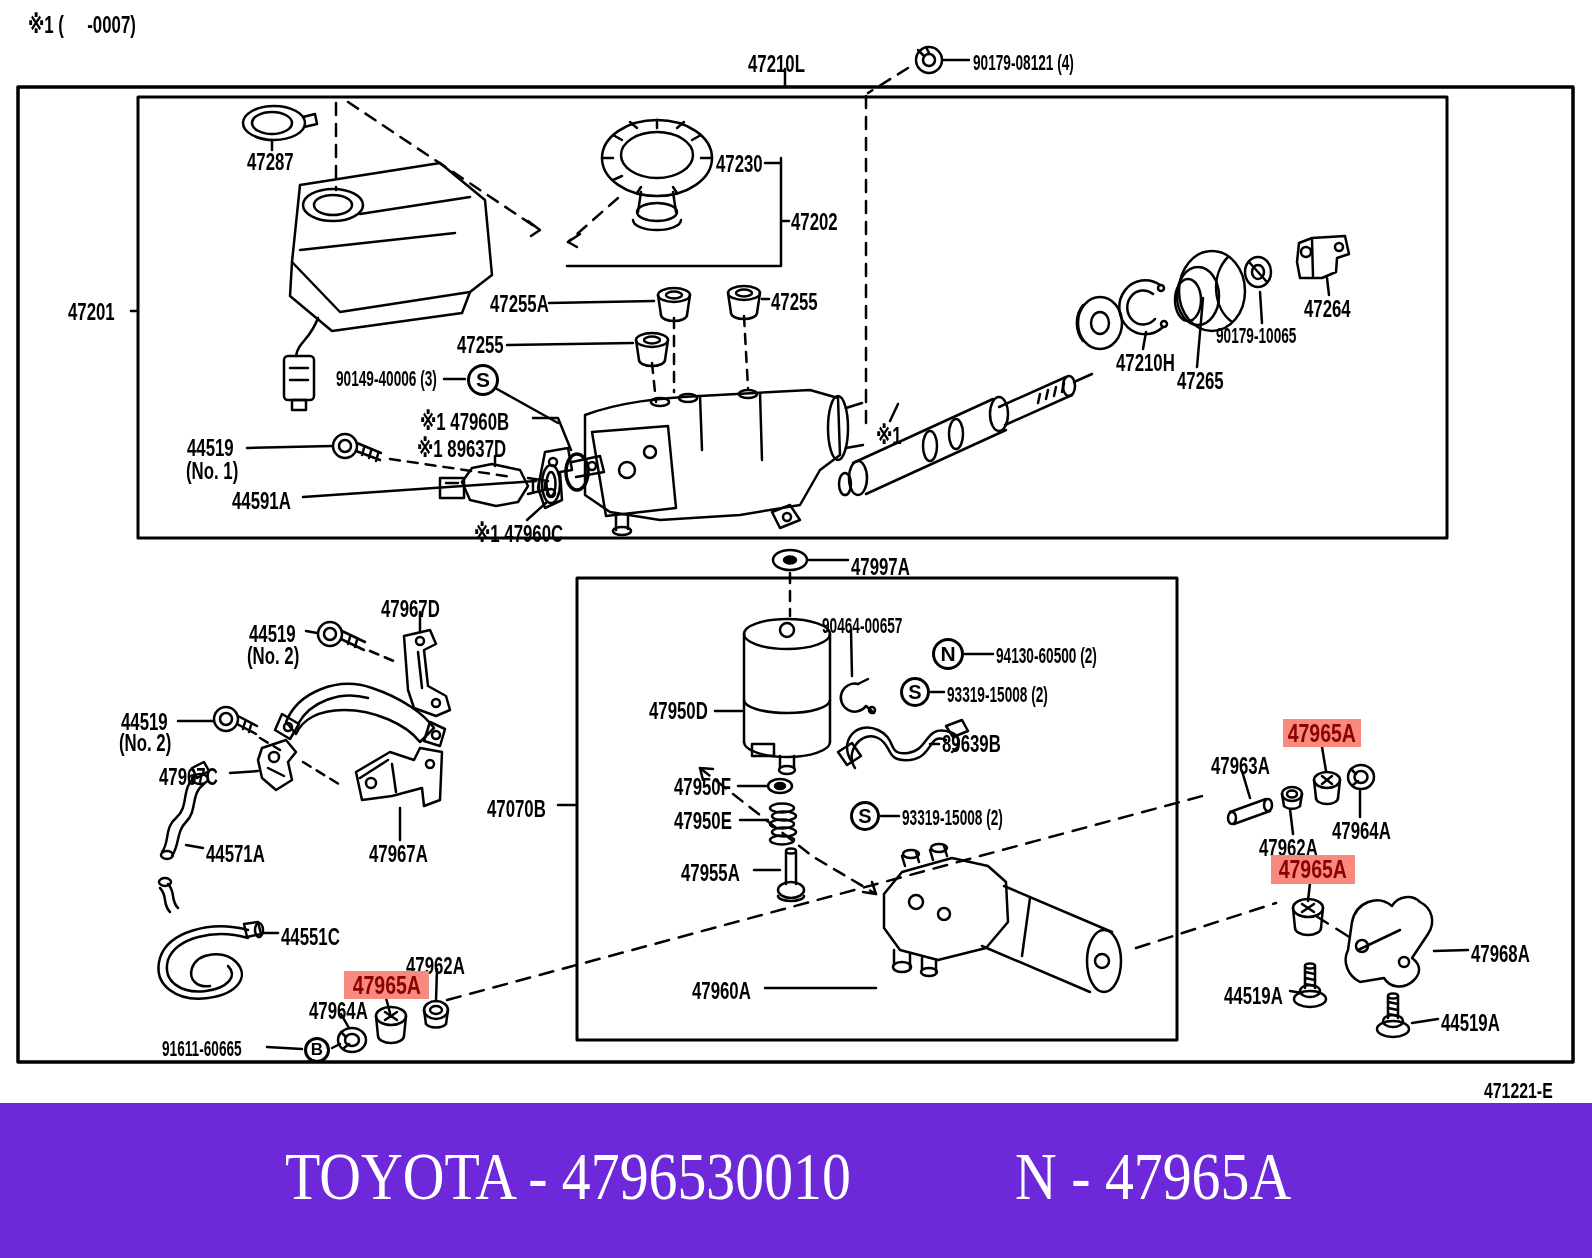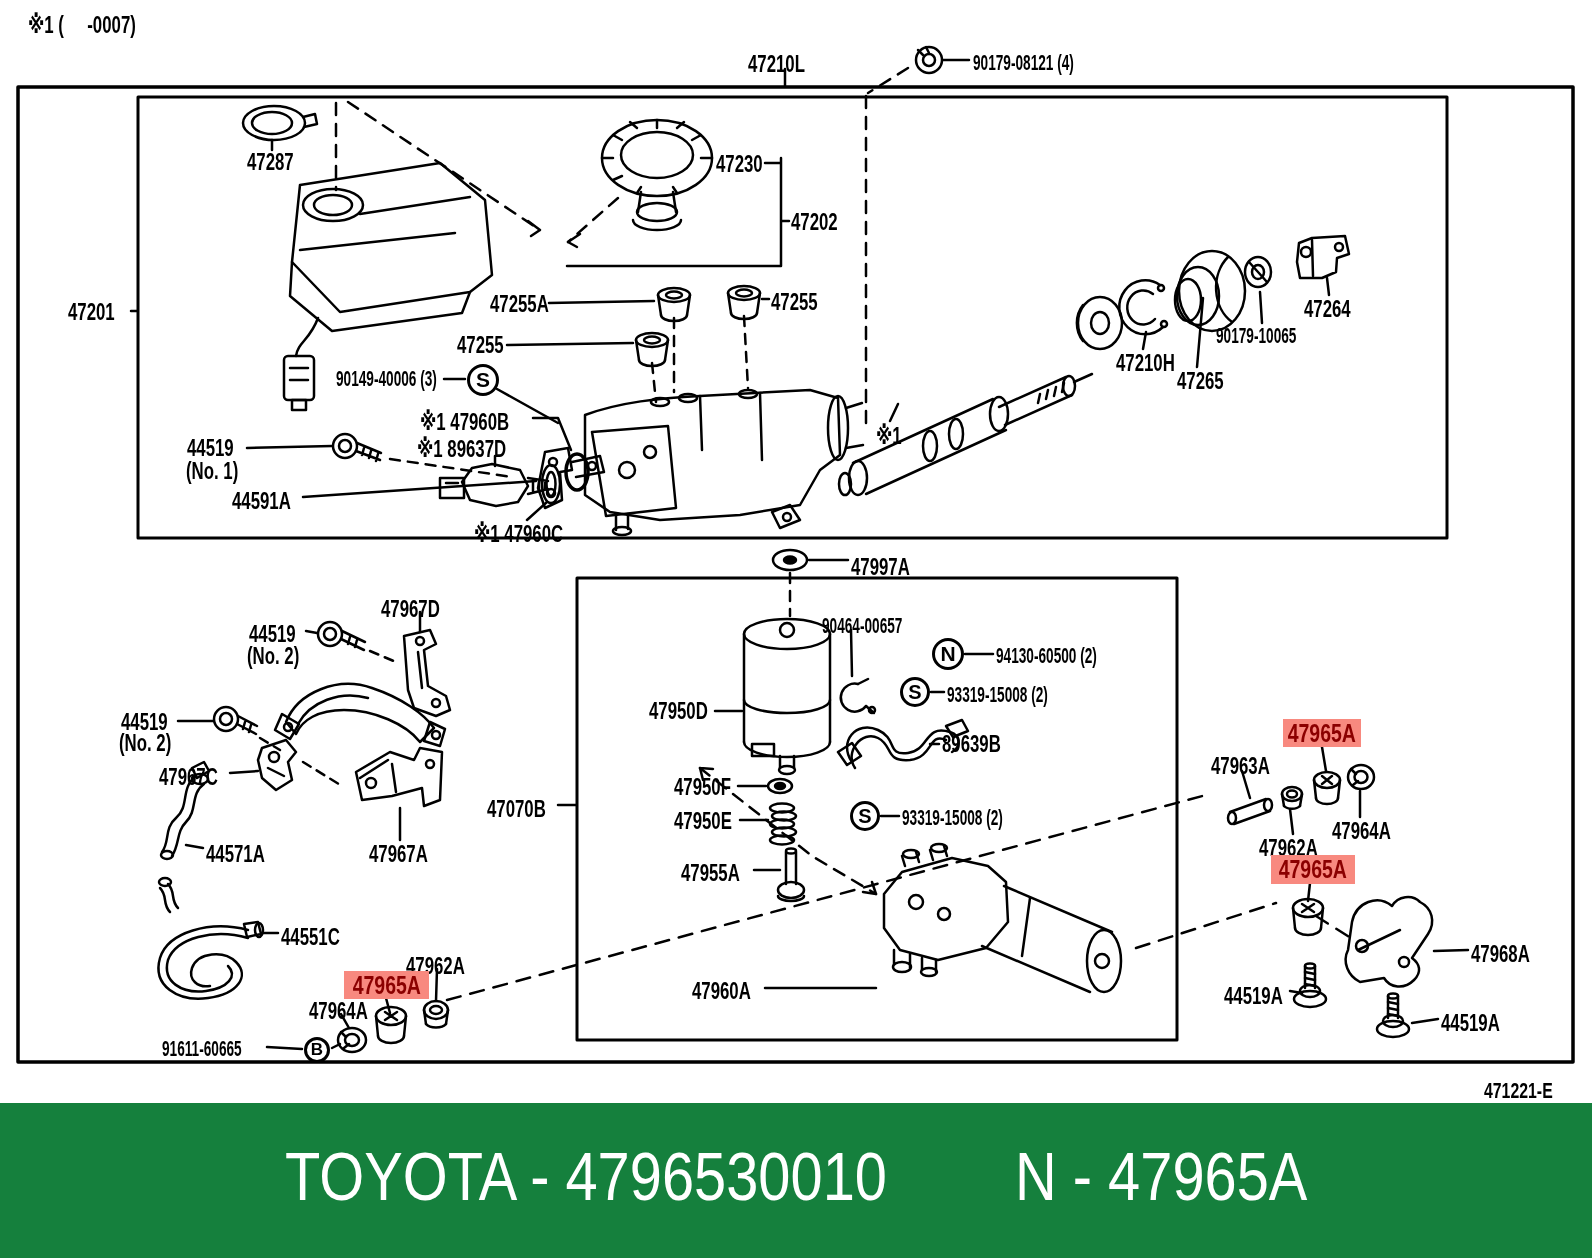--- a/index.html
+++ b/index.html
@@ -515,17 +515,17 @@
       <div class="circ" style="left: 467px; top: 364px; width: 32px; height: 32px; font-size: 21px;">S</div>
       <div class="circ" style="left: 932px; top: 638px; width: 32px; height: 32px; font-size: 21px;">N</div>
       <div class="circ" style="left: 900px; top: 677px; width: 30px; height: 30px; font-size: 20px;">S</div>
       <div class="circ" style="left: 850px; top: 801px; width: 30px; height: 30px; font-size: 20px;">S</div>
       <div class="circ" style="left: 304px; top: 1037px; width: 26px; height: 26px; font-size: 17px;">B</div>
       <div class="lbl" style="left: 28px; top: 12px;">※1 (     -0007)</div>
     </div>
 
   <div class="code" style="left:1484px;top:1078px">471221-E</div>
 
-  <div class="banner" id="banner" style="background: #15803d;">
+  <div class="banner" id="banner" style="background: #6d28d9; font-family: Liberation Serif, serif;">
     <span class="bt" style="left: 285px; color: rgb(255, 255, 255);">TOYOTA - 4796530010</span>
     <span class="bt" style="left: 1015px; color: rgb(255, 255, 255);">N - 47965A</span>
   </div>
 </div>
 
 </body></html>

